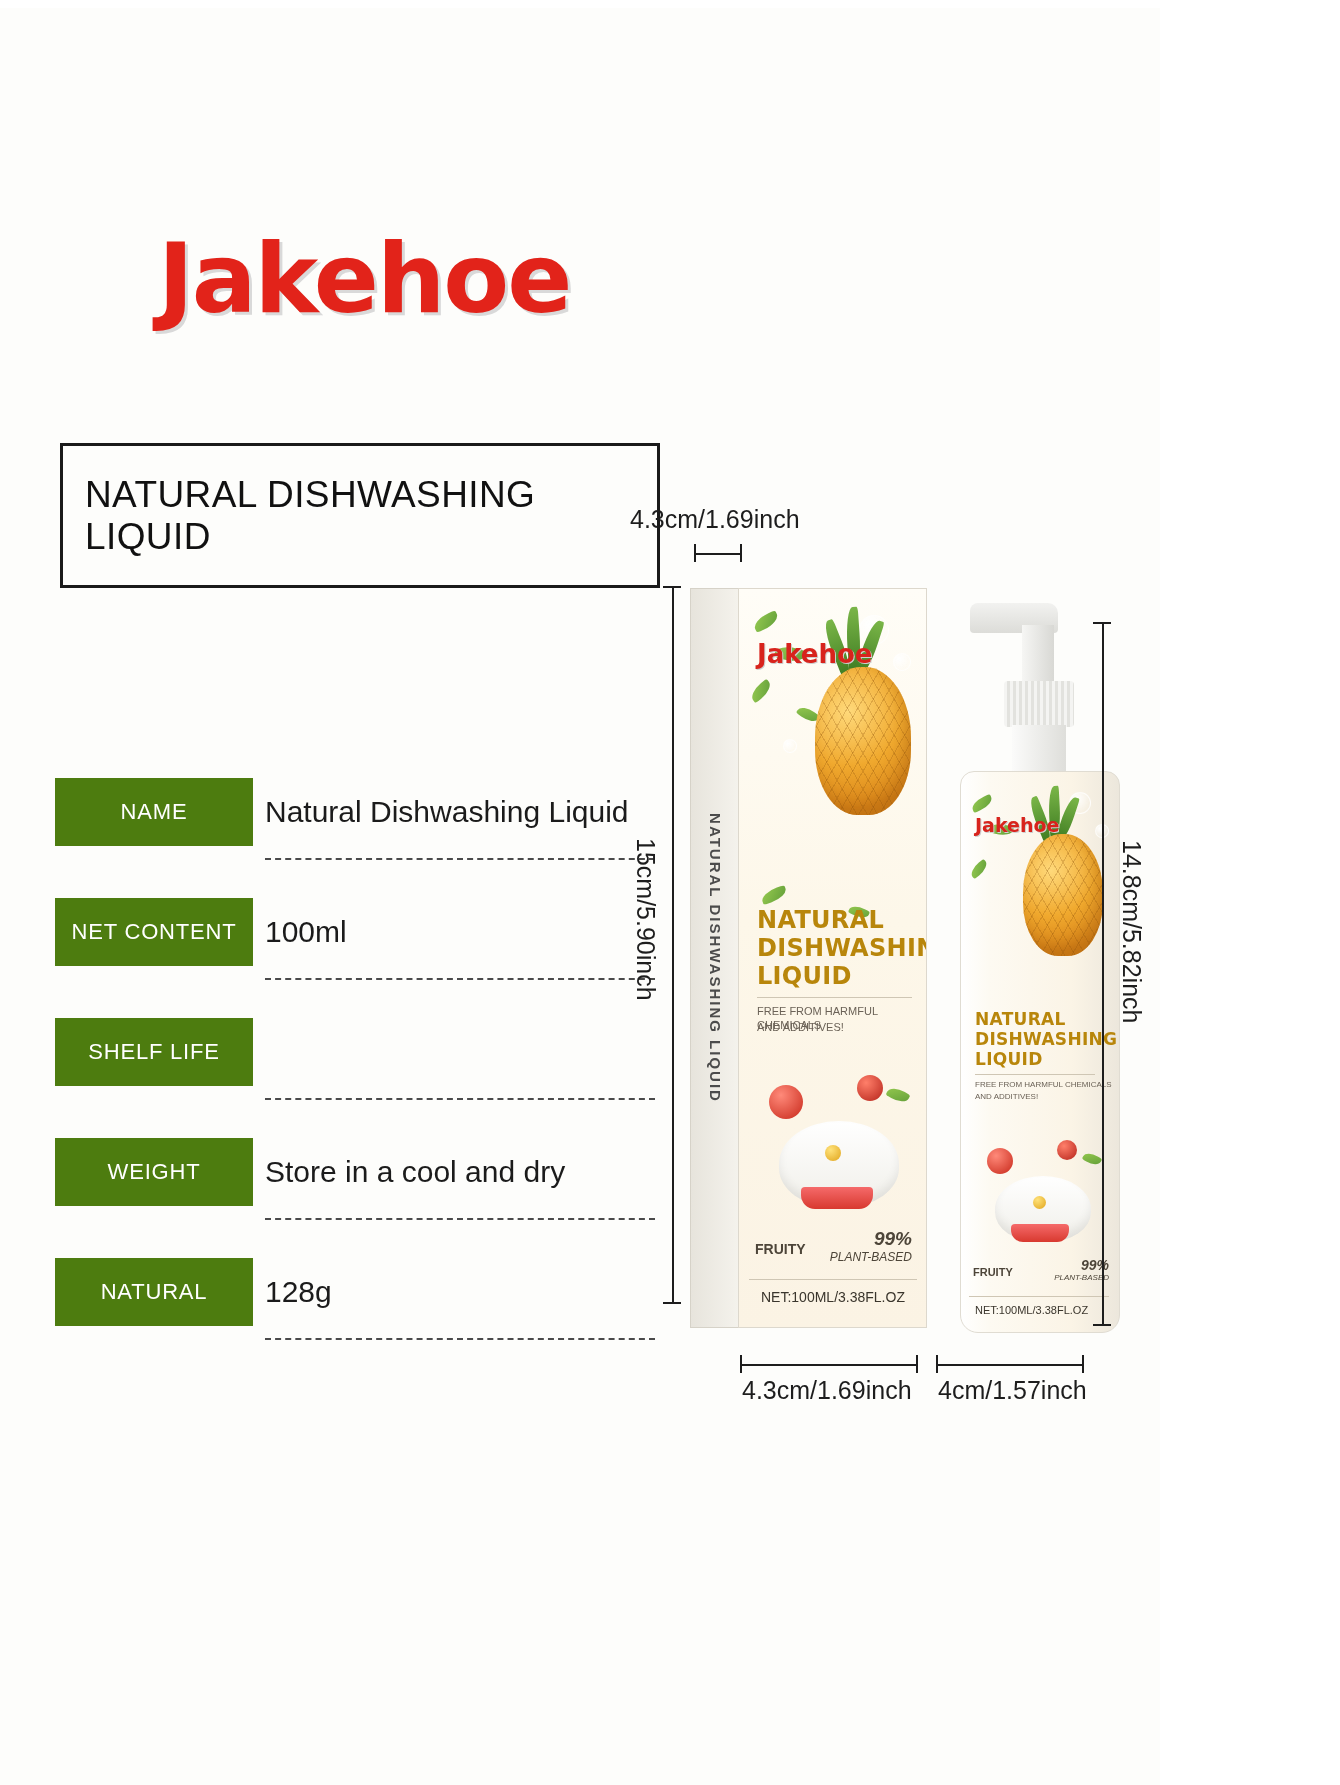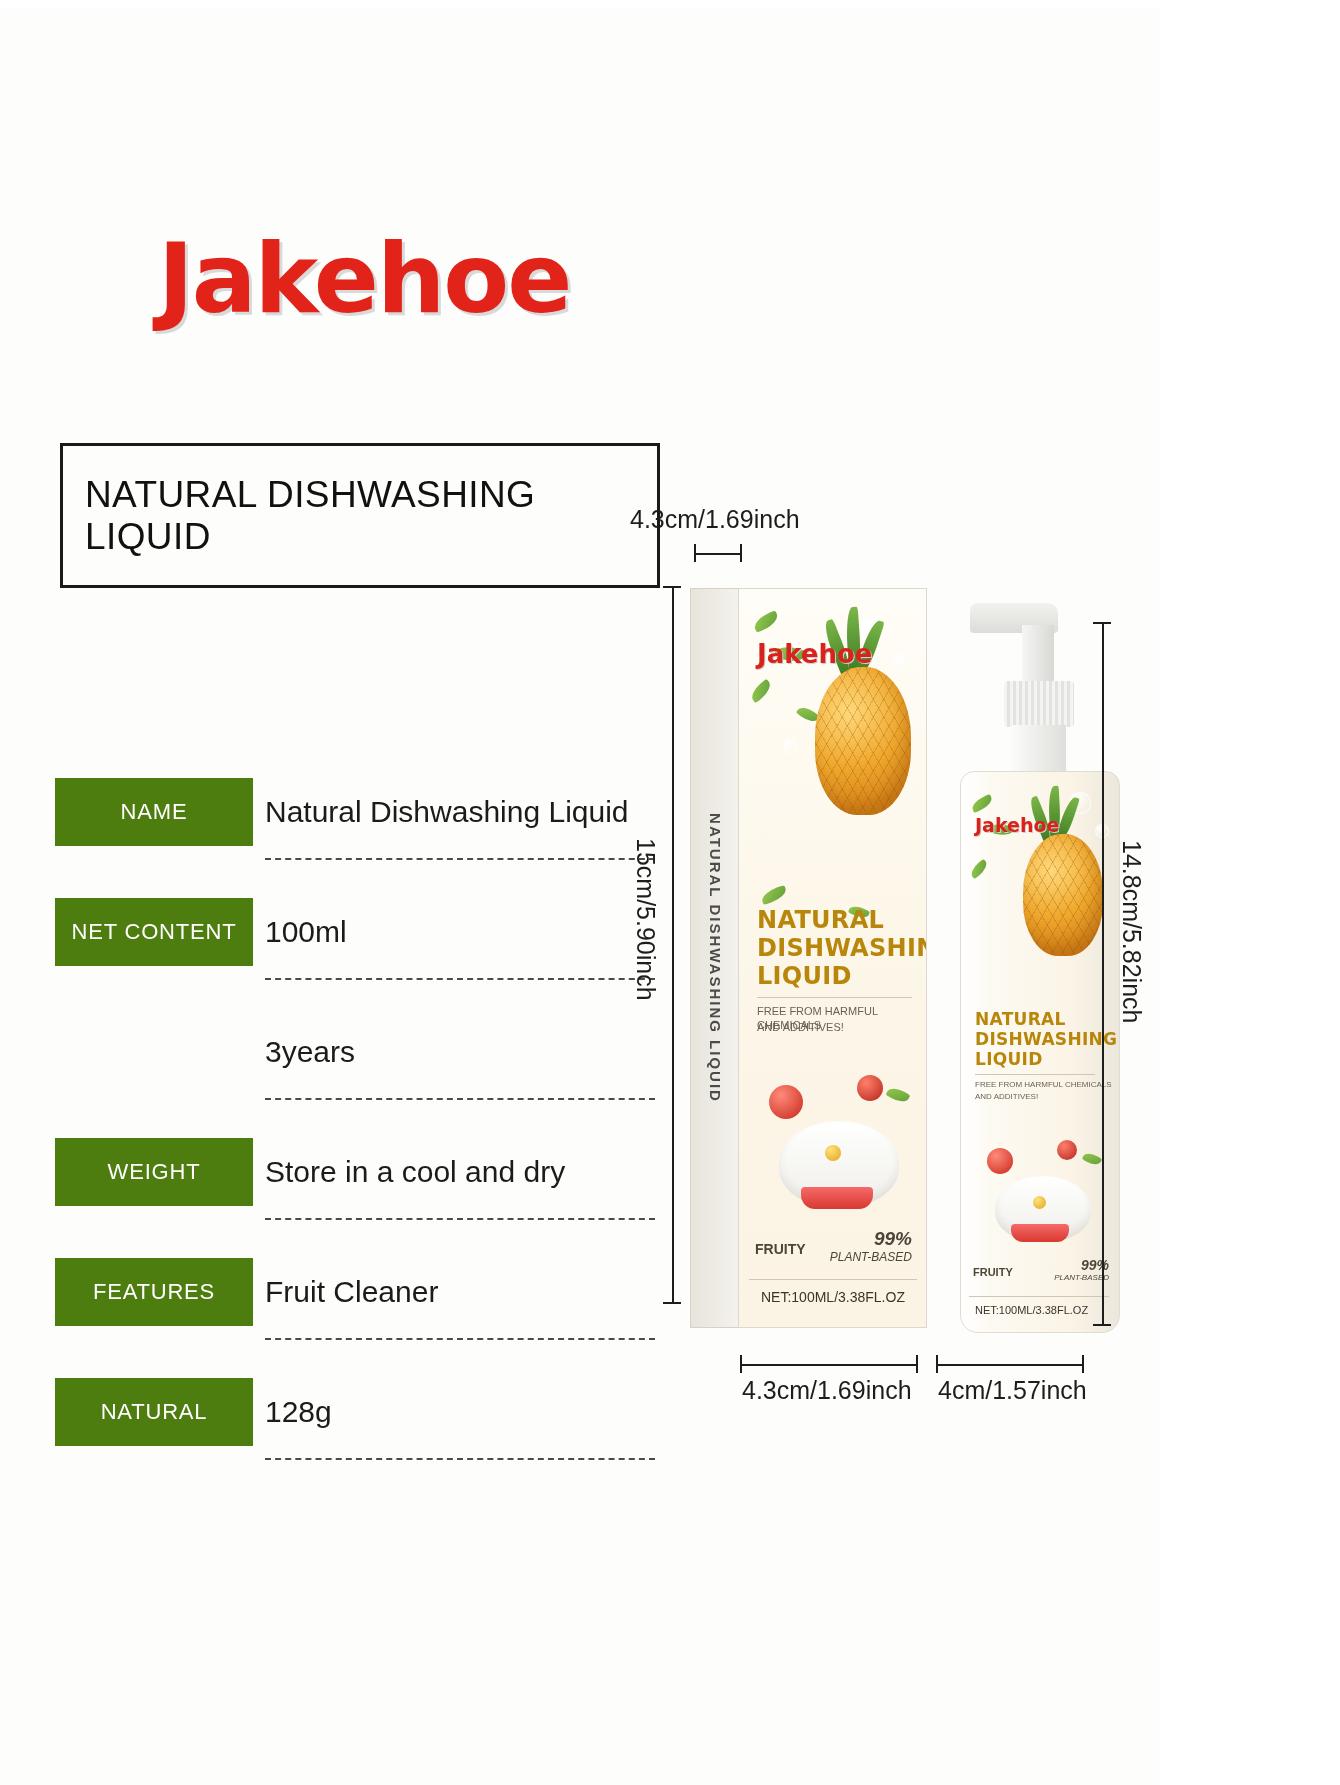--- a/index.html
+++ b/index.html
@@ -302,35 +302,30 @@
       <div class="spec-underline"></div>
     </div>
 
     <div class="spec-row">
       <div class="spec-key">NET CONTENT</div>
       <div class="spec-val">100ml</div>
       <div class="spec-underline"></div>
     </div>
 
     <div class="spec-row">
-      <div class="spec-val">3years</div>
+      <div class="spec-key">SHELF LIFE</div>
       <div class="spec-underline"></div>
     </div>
 
     <div class="spec-row">
       <div class="spec-key">WEIGHT</div>
       <div class="spec-val">Store in a cool and dry</div>
       <div class="spec-underline"></div>
     </div>
 
-    <div class="spec-row">
-      <div class="spec-key">FEATURES</div>
-      <div class="spec-val">Fruit Cleaner</div>
-      <div class="spec-underline"></div>
-    </div>
 
     <div class="spec-row">
       <div class="spec-key">NATURAL</div>
       <div class="spec-val">128g</div>
       <div class="spec-underline"></div>
     </div>
 
   </div>
 
   <div class="product-area">

